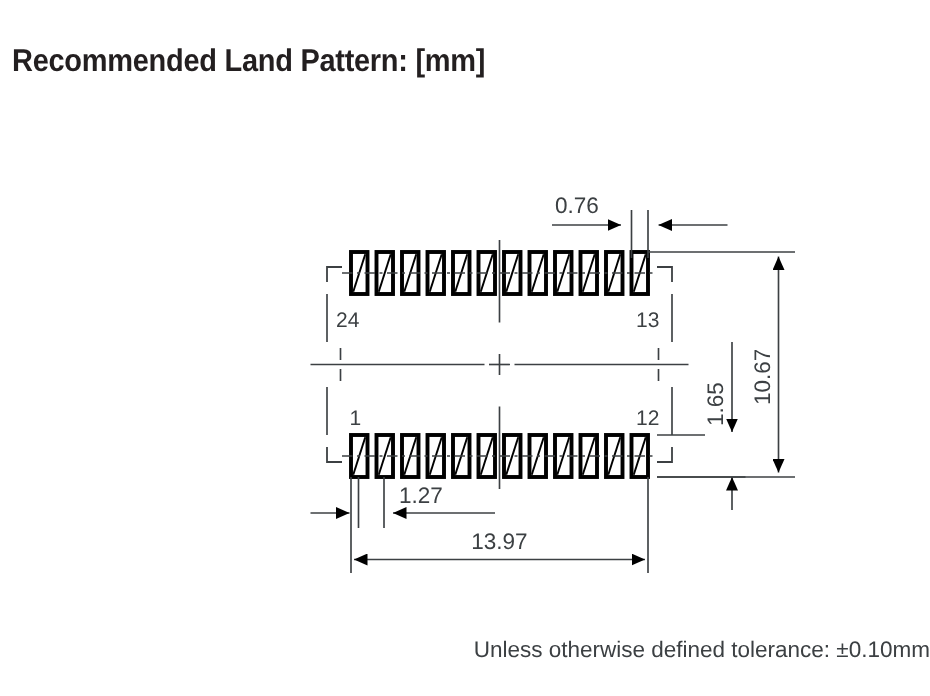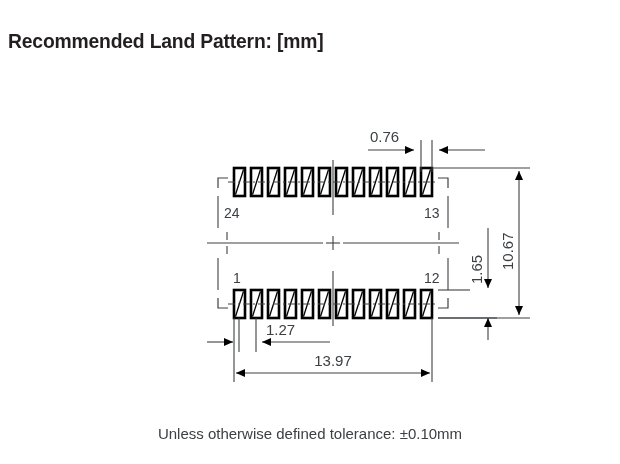--- a/index.html
+++ b/index.html
@@ -35,21 +35,21 @@
     top: 0;
     width: 620px;
     height: 464px;
   }
 
   #footer-note {
     position: absolute;
     left: 0;
     top: 425px;
     width: 620px;
-    text-align: center;
+    text-align: right;
     font-size: 15px;
     color: #3c4043;
     white-space: nowrap;
   }
 
   .dim-text {
     font-size: 15px;
     fill: #3c4043;
     font-family: "Liberation Sans", sans-serif;
   }

